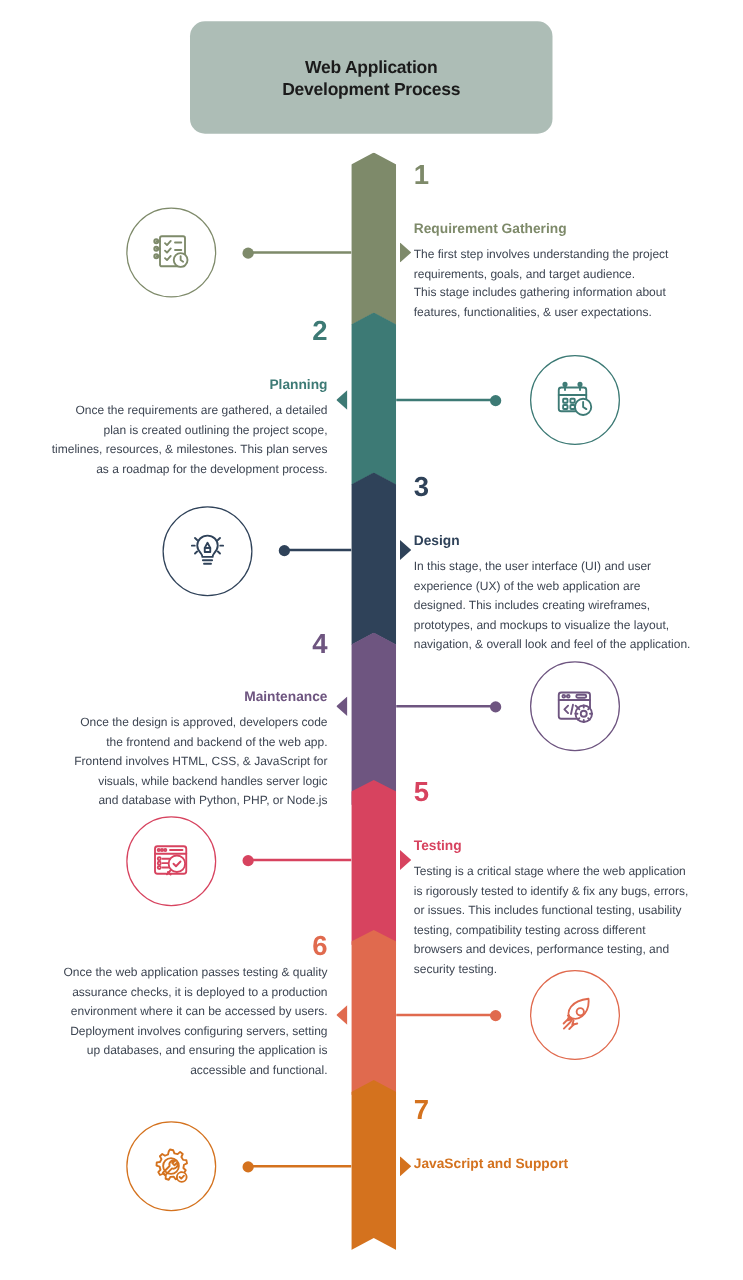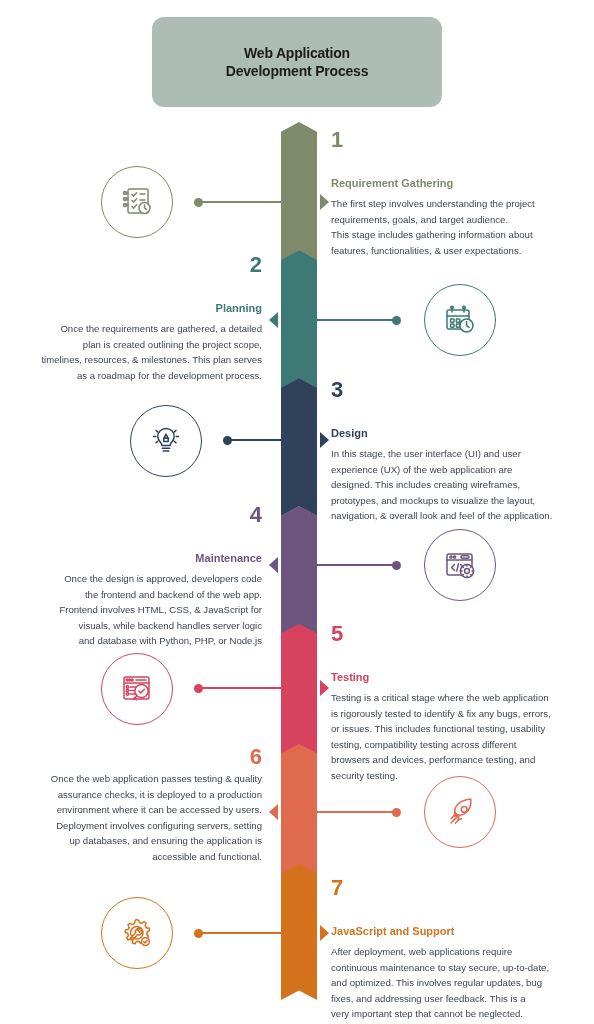--- a/index.html
+++ b/index.html
@@ -205,25 +205,20 @@
 assurance checks, it is deployed to a production
 environment where it can be accessed by users.
 Deployment involves configuring servers, setting
 up databases, and ensuring the application is
 accessible and functional.</div>
   </div>
 
   <div class="block right" style="top:876px;">
     <div class="num" style="color: rgb(212, 114, 30);">7</div>
     <div class="subtitle" style="color: rgb(212, 114, 30);">JavaScript and Support</div>
-    <div class="desc">After deployment, web applications require
-continuous maintenance to stay secure, up-to-date,
-and optimized. This involves regular updates, bug
-fixes, and addressing user feedback. This is a
-very important step that cannot be neglected.</div>
   </div>
 
   <div class="icon-circle" style="left: 101px; top: 166px; color: rgb(126, 138, 106);">
     <svg width="40" height="40" viewBox="0 0 40 40" fill="none" stroke="currentColor" stroke-width="1.5" stroke-linecap="round" stroke-linejoin="round">
       <rect x="11" y="7" width="20" height="24" rx="1.5"></rect>
       <path d="M8 11h3M8 17h3M8 23h3"></path>
       <circle cx="8" cy="11" r="1.6"></circle>
         <circle cx="8" cy="17" r="1.6"></circle>
         <circle cx="8" cy="23" r="1.6"></circle>
       <path d="M15 12.5l1.6 1.6 3-3.4"></path>

